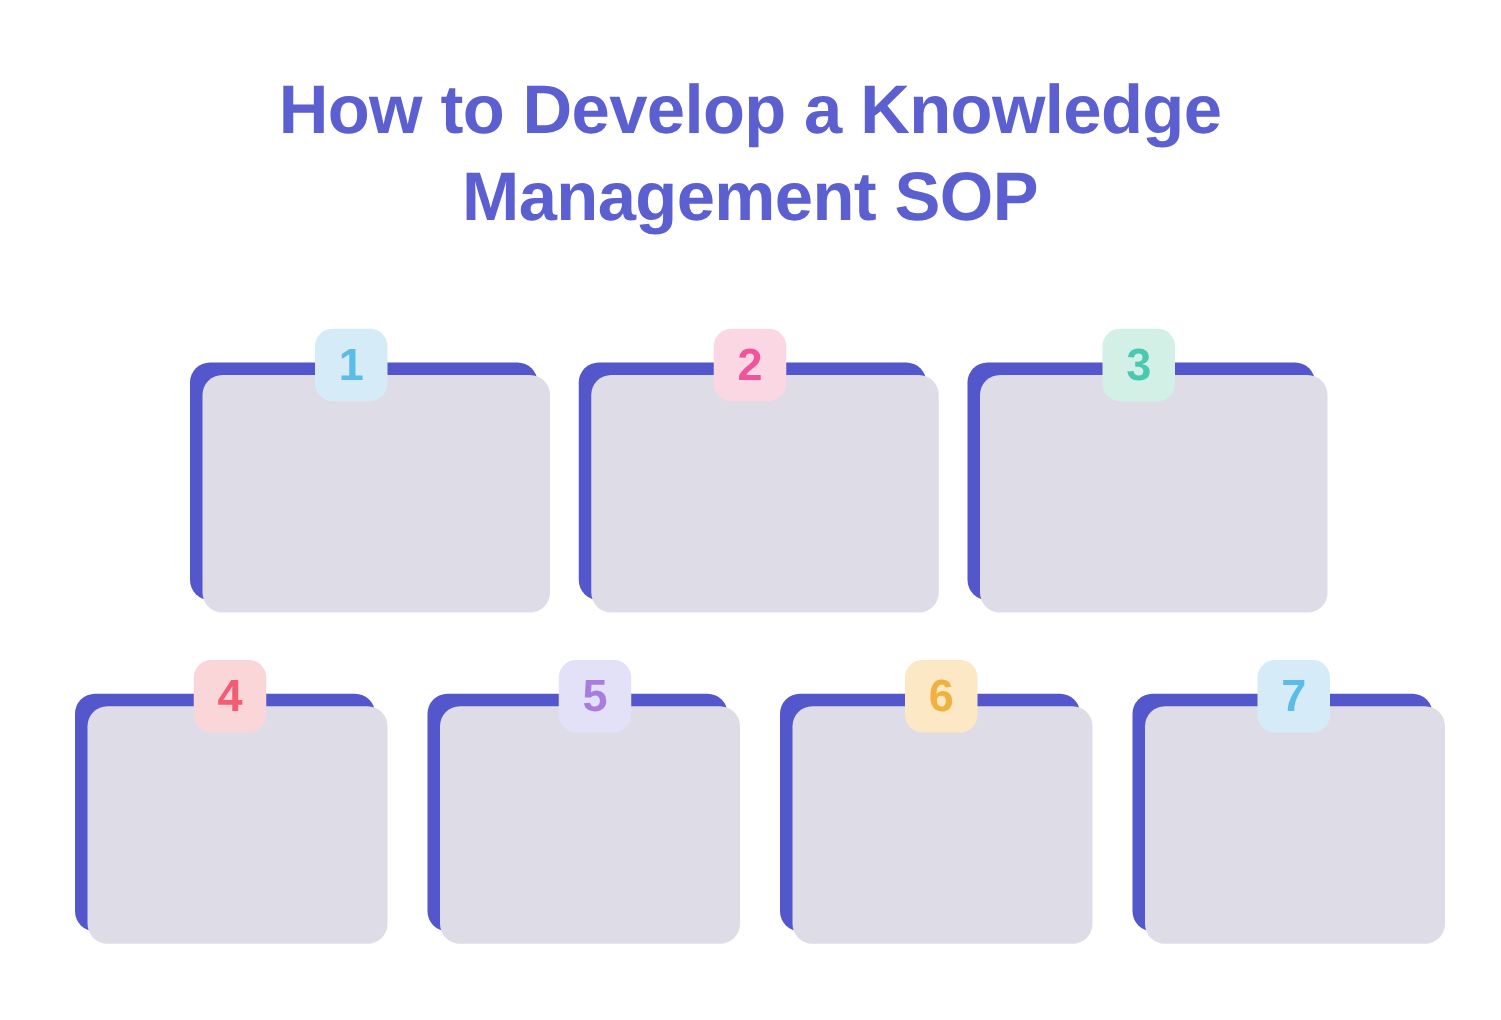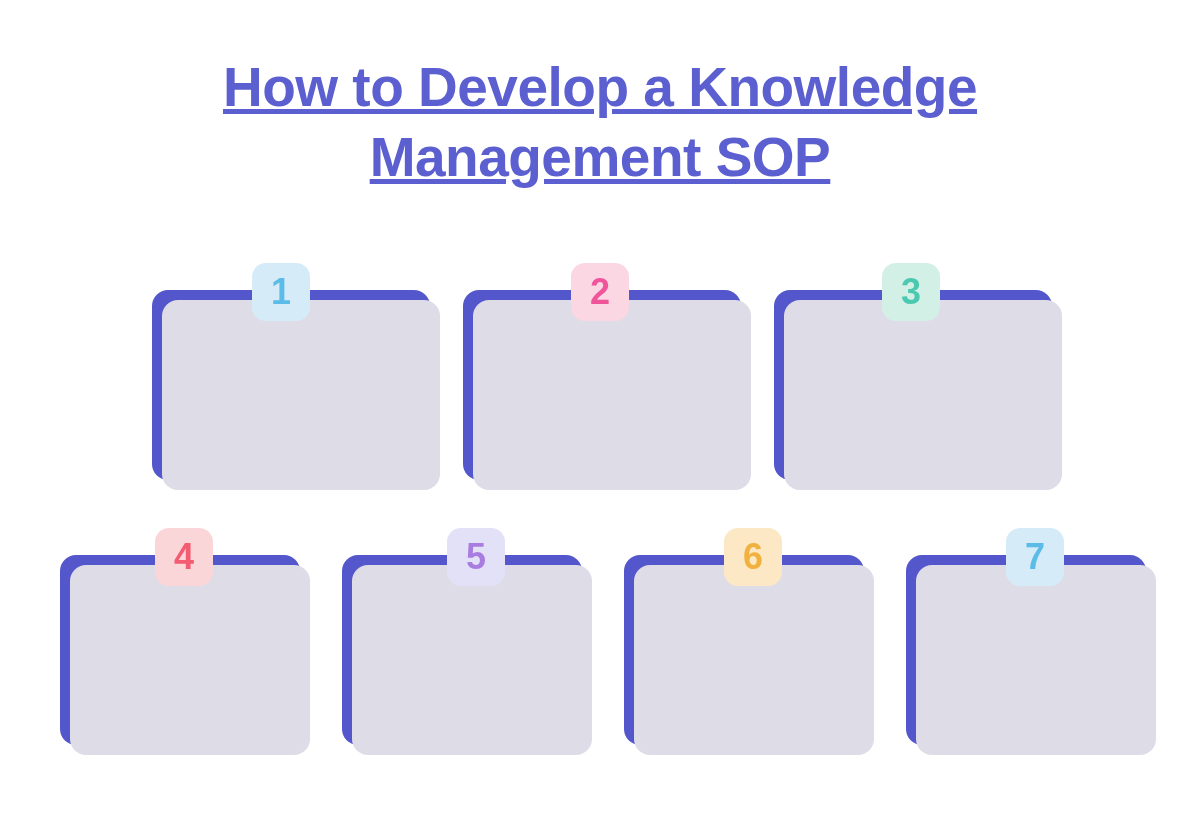--- a/index.html
+++ b/index.html
@@ -113,21 +113,21 @@
   .badge-4 { left: 95px; }
   .badge-5 { left: 105px; }
   .badge-6 { left: 100px; }
   .badge-7 { left: 100px; }
 </style>
 </head>
 <body style="background: rgb(255, 255, 255);">
 
 <div id="infographic">
 
-  <div id="title" style="color: rgb(91, 95, 208); text-decoration: underline;">How to Develop a Knowledge Management SOP</div>
+  <div id="title" style="color: rgb(91, 95, 208);">How to Develop a Knowledge Management SOP</div>
 
   <div class="row" id="row-1">
 
     <div class="step step-r1">
       <div class="badge badge-1" style="background: rgb(214, 235, 248); color: rgb(91, 188, 232);">
         <span>1</span>
       </div>
       <div class="card card-r1" style="background: rgb(84, 87, 203);">
         <div class="card-shadow" style="background: rgb(222, 220, 230);"></div>
         <div class="card-label" style="color: rgb(255, 255, 255);">Identify Knowledge Management Goals</div>

